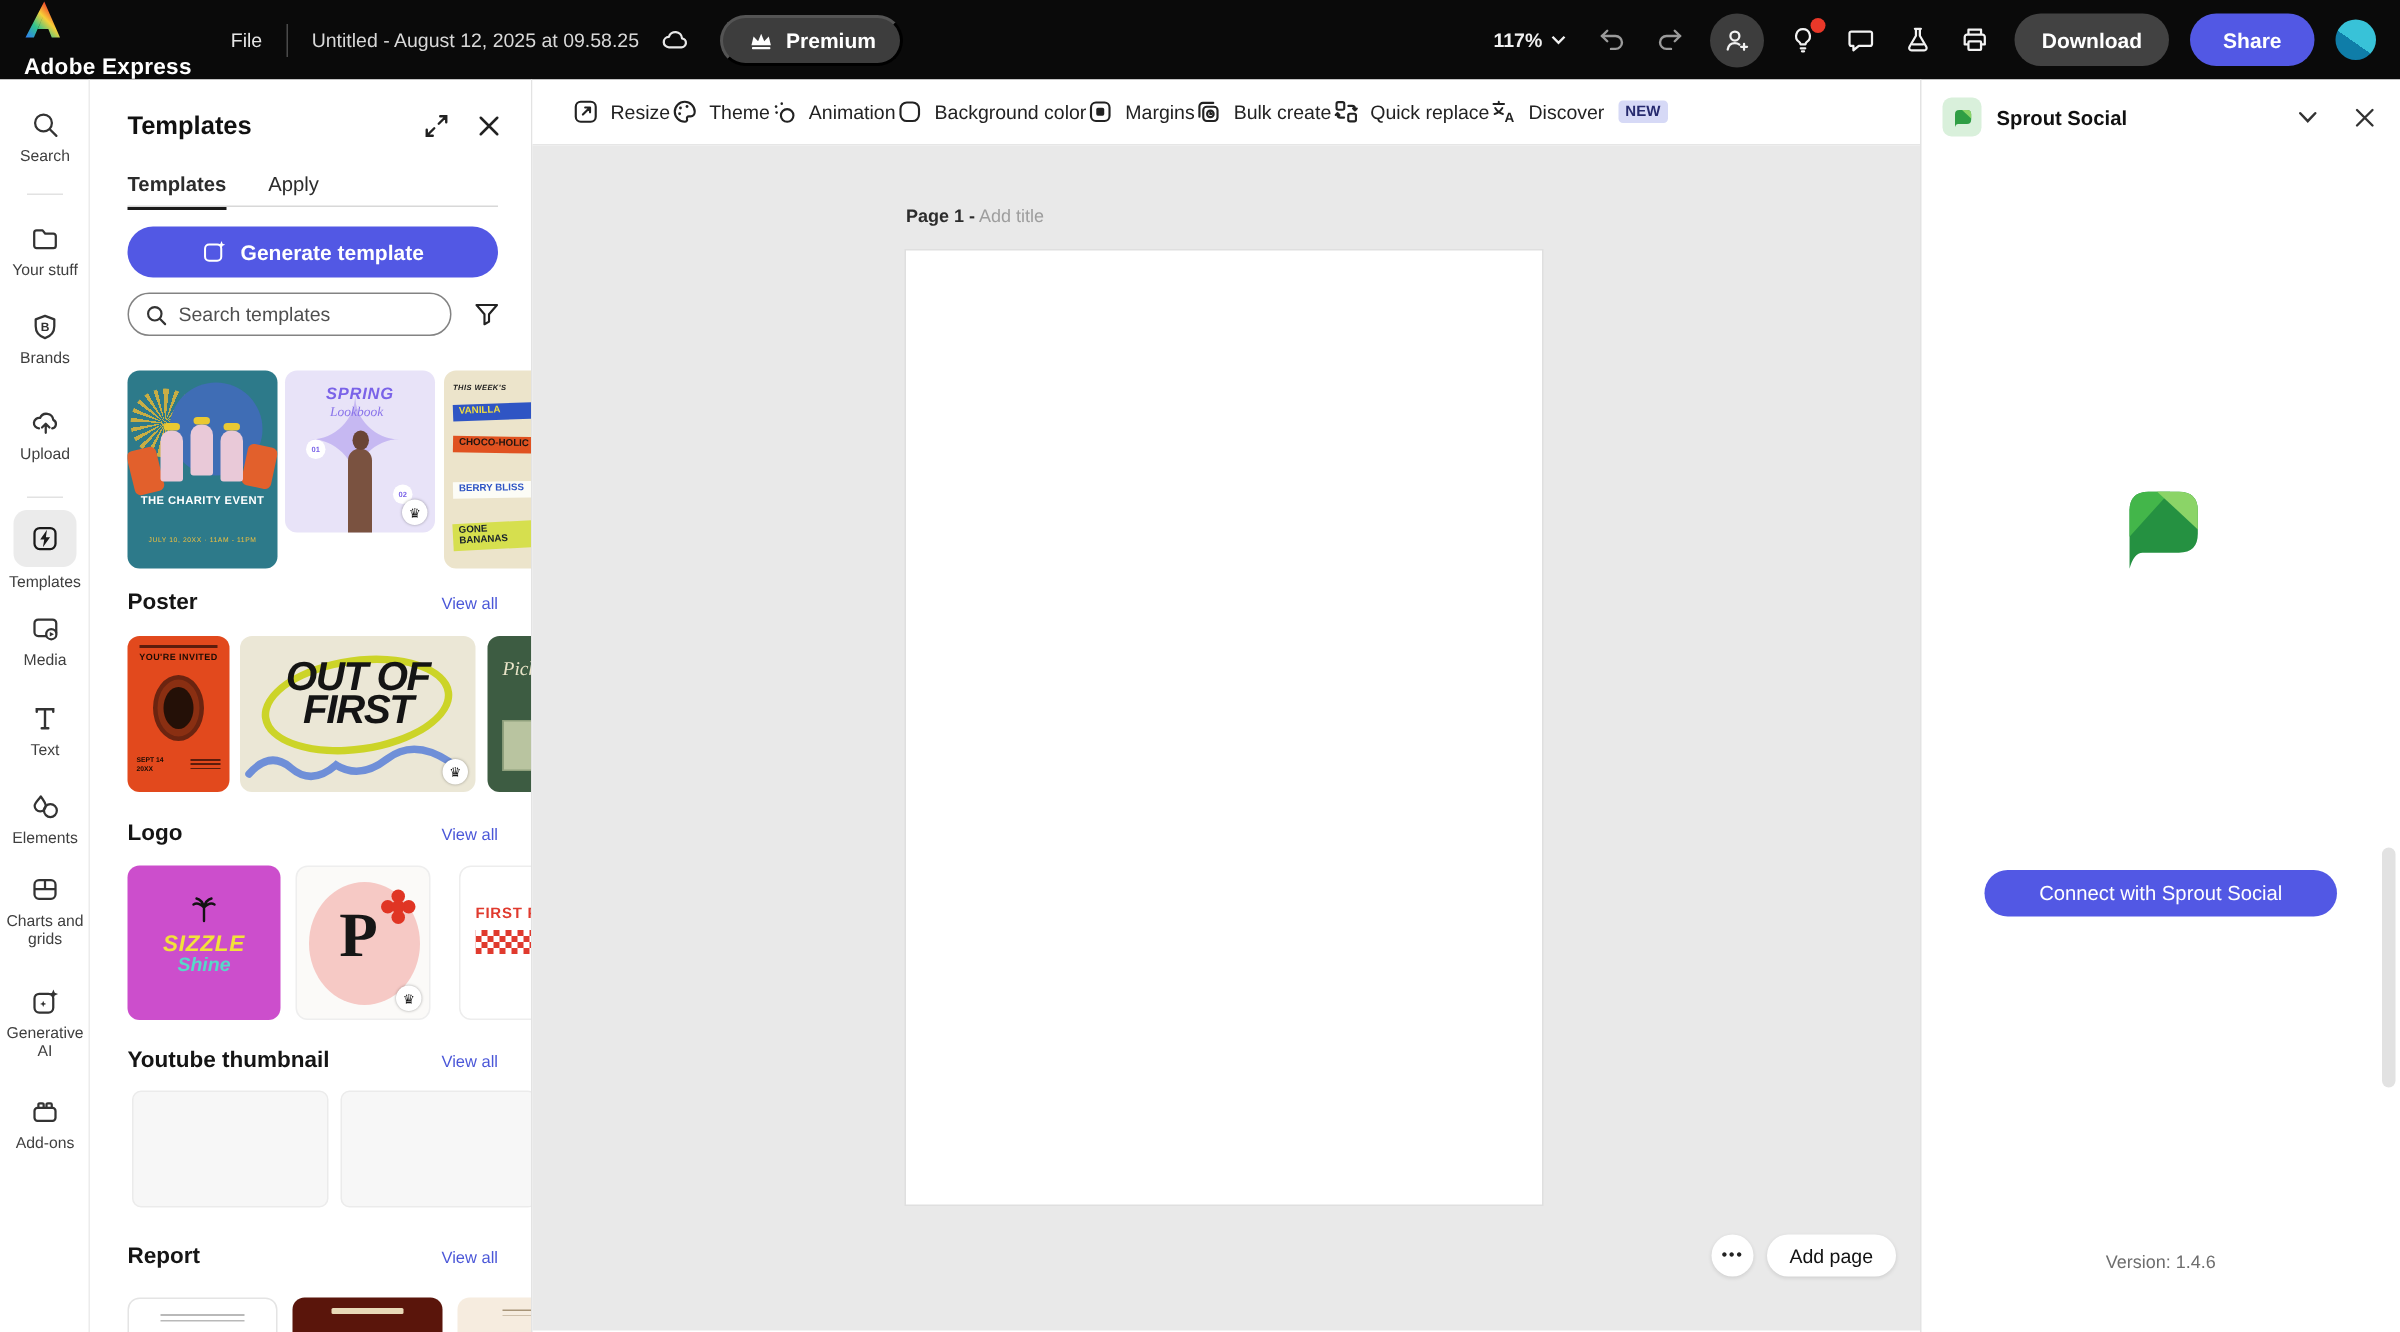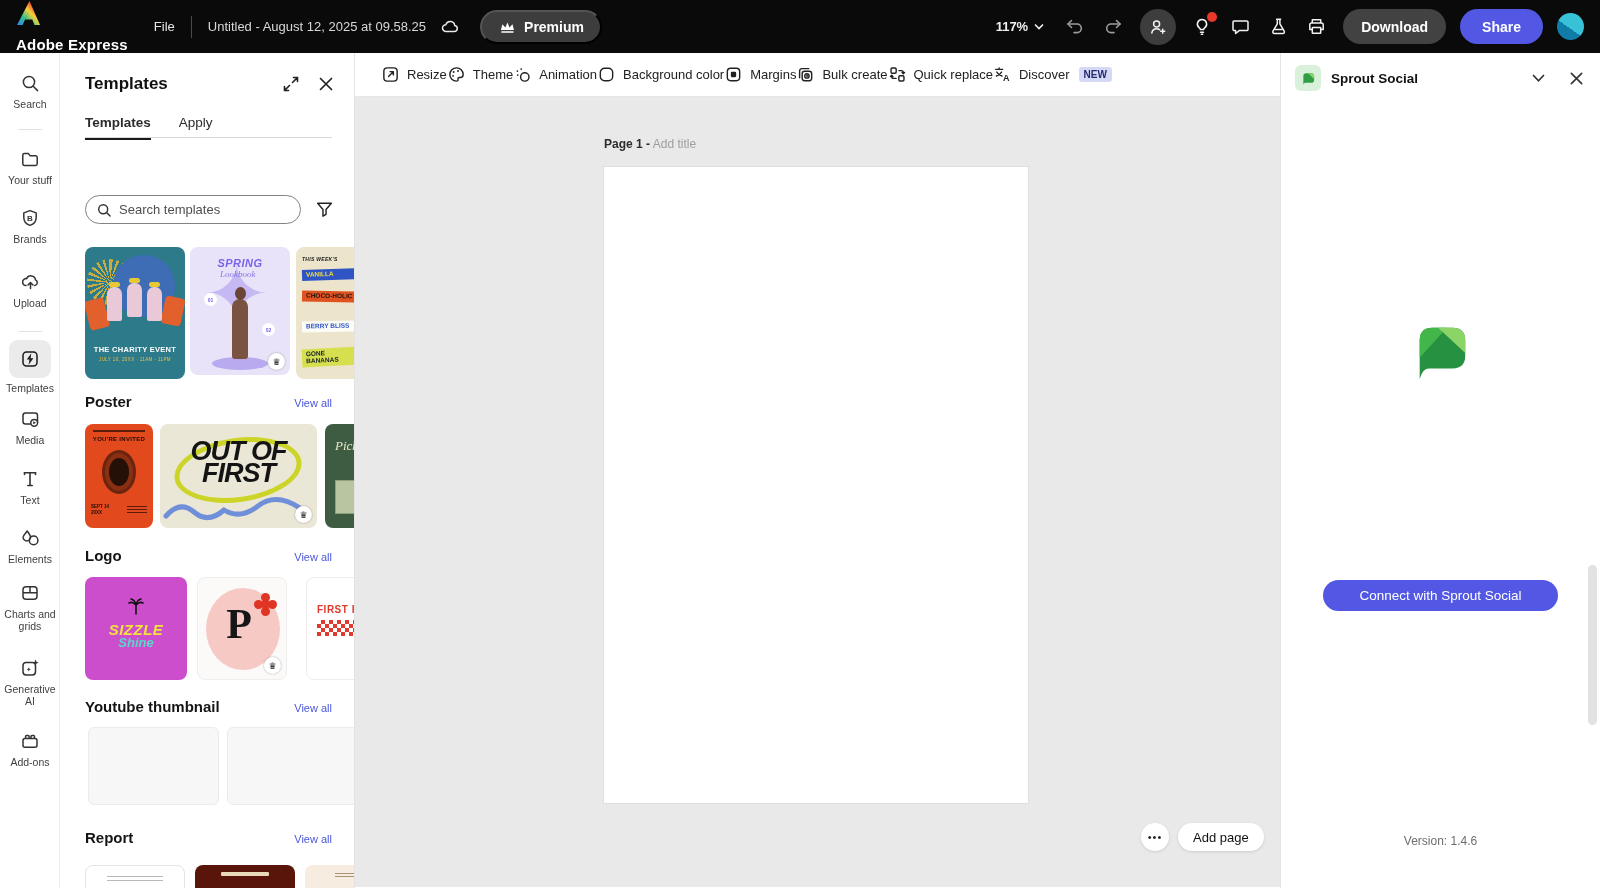--- a/index.html
+++ b/index.html
@@ -54,23 +54,23 @@
   .view-all { margin-left:auto; font-size:11px; color:#4B57D8; cursor:pointer; }
   .crown-badge { position:absolute; right:5px; bottom:5px; width:17px; height:17px; border-radius:50%; background:#fff; box-shadow:0 0 2px rgba(0,0,0,.35); display:flex; align-items:center; justify-content:center; font-size:9px; color:#1a1a1a; }
 
   
   .c-charity { left:25px; top:194px; width:100px; height:132px; background:#2d7a8a; }
   .ch-circ { position:absolute; left:28px; top:8px; width:62px; height:62px; border-radius:50%; background:#3f6db5; }
   .ch-scrib { position:absolute; left:2px; top:12px; width:46px; height:46px; border-radius:50%; background:repeating-conic-gradient(#d9b33c 0 7deg, transparent 7deg 17deg); opacity:.9; }
   .ch-fig { position:absolute; width:15px; height:34px; border-radius:7px 7px 2px 2px; background:#e9c9d8; }
   .ch-hat { position:absolute; width:11px; height:5px; border-radius:3px; background:#e9c832; }
   .ch-orange { position:absolute; background:#e2602c; border-radius:4px; }
-  .ch-title { position:absolute; left:0; right:0; top:98px; text-align:center; color:#fff; font-weight:bold; font-size:7.5px; letter-spacing:.3px; }
+  .ch-title { position:absolute; left:0; right:0; top:82px; text-align:center; color:#fff; font-weight:bold; font-size:7.5px; letter-spacing:.3px; }
   .ch-sub { position:absolute; left:0; right:0; top:110px; text-align:center; color:#f0c040; font-size:4.5px; letter-spacing:.4px; }
-  .c-spring { left:130px; top:194px; width:100px; height:128px; background:#e8e3f8; }
+  .c-spring { left:130px; top:194px; width:100px; height:108px; background:#e8e3f8; }
   .sp-star { position:absolute; left:14px; top:8px; font-size:78px; color:#c6b8f2; line-height:1; }
   .sp-w1 { position:absolute; left:0; right:0; top:10px; text-align:center; font-size:11px; font-weight:bold; font-style:italic; color:#7a63e8; letter-spacing:.5px; }
   .sp-w2 { position:absolute; left:30px; top:22px; font-size:9px; font-style:italic; color:#8a74ea; font-family:"Liberation Serif",serif; }
   .sp-base { position:absolute; left:22px; top:110px; width:56px; height:13px; border-radius:50%; background:#b9a9ee; }
   .sp-body { position:absolute; left:42px; top:52px; width:16px; height:60px; border-radius:8px 8px 3px 3px; background:#7a5240; }
   .sp-head { position:absolute; left:45px; top:40px; width:11px; height:13px; border-radius:50%; background:#6a4435; }
   .sp-chip { position:absolute; width:13px; height:13px; border-radius:50%; background:#fff; color:#7a63e8; font-size:5px; font-weight:bold; display:flex; align-items:center; justify-content:center; }
   .c-icecream { left:236px; top:194px; width:100px; height:132px; background:#ece4cb; }
   .ic-head { position:absolute; left:6px; top:9px; font-size:5px; font-weight:bold; font-style:italic; color:#1c1c1c; letter-spacing:.3px; }
   .ic-lab { position:absolute; left:6px; font-size:6.5px; font-weight:bold; padding:2px 4px; line-height:1.05; width:58px; }
@@ -365,20 +365,29 @@
           <path d="M2.5 2.5 L13.5 13.5 M13.5 2.5 L2.5 13.5"></path>
         </svg>
     </button>
   </div>
   <div class="tp-tabs">
     <span class="tp-tab active">Templates</span>
     <span class="tp-tab">Apply</span>
   </div>
   <div class="tp-tabline"></div>
 
+  <button class="gen-btn">
+    <span>
+      <svg width="18" height="18" viewBox="0 0 20 20" fill="none" stroke="#fff" stroke-width="1.5" stroke-linejoin="round">
+          <rect x="3" y="4.5" width="12" height="12" rx="3"></rect>
+          <path d="M15.2 1.8 l.8 2 2 .8 -2 .8 -.8 2 -.8-2 -2-.8 2-.8 z" fill="#fff" stroke="none"></path>
+        </svg>
+    </span>
+    <span>Generate template</span>
+  </button>
 
   <div class="search-row">
     <div class="search-pill">
       <span>
         <svg width="16" height="16" viewBox="0 0 20 20" fill="none" stroke="#333" stroke-width="1.8" stroke-linecap="round">
             <circle cx="9" cy="9" r="5.6"></circle>
             <path d="M13.2 13.2 L17.6 17.6"></path>
           </svg>
       </span>
       <input placeholder="Search templates" style="">

